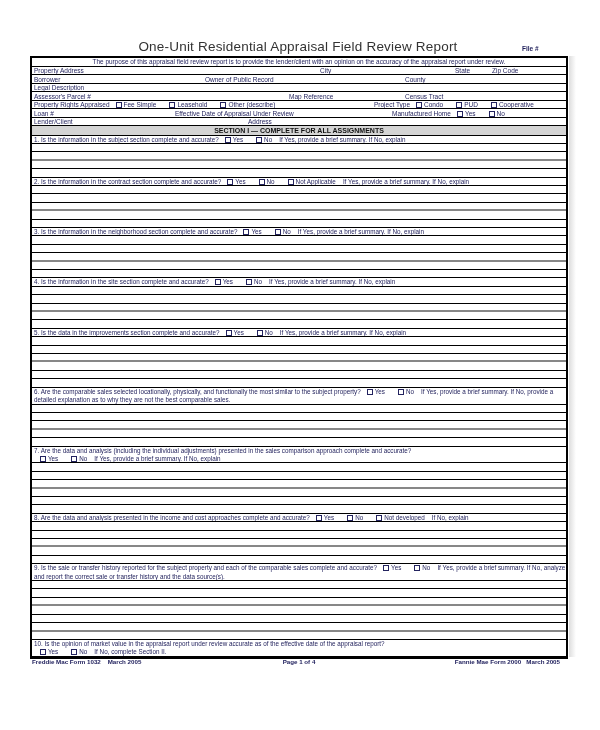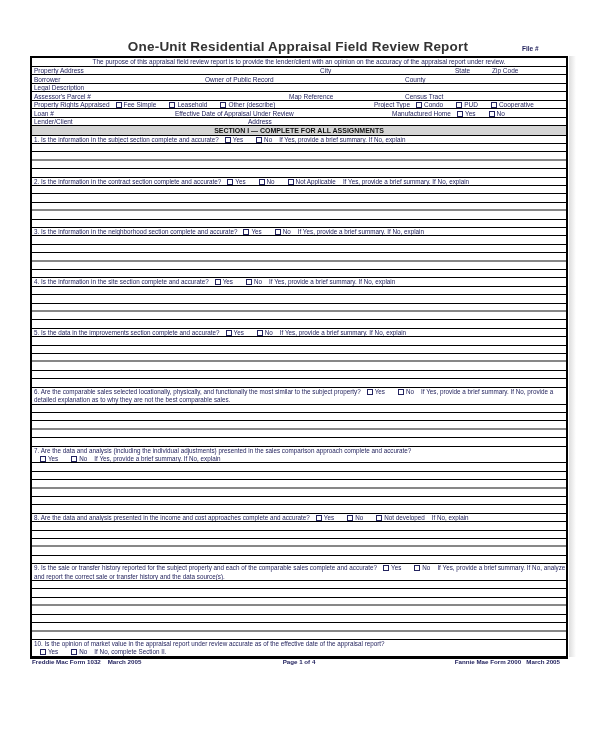--- a/index.html
+++ b/index.html
@@ -3,21 +3,21 @@
 <meta charset="utf-8">
 <style>
   * { margin:0; padding:0; box-sizing:border-box; }
   body {
     width:600px; height:730px; background:#ffffff; position:relative;
     font-family:"Liberation Sans", sans-serif; color:#1e1e5a;
   }
   .page { position:absolute; left:0; top:0; width:600px; height:730px; background:#fff; }
   .doc-title {
     position:absolute; top:39px; left:0; width:596px; text-align:center;
-    font-size:13.5px; font-weight:bold; color:#333333; letter-spacing:.2px;
+    font-size:13.5px; font-weight:normal; color:#333333; letter-spacing:.2px;
   }
   .file-label { position:absolute; top:45px; left:522px; font-size:6.5px; font-weight:bold; color:#1e1e5a; }
   .form {
     position:absolute; left:30px; top:56px; width:538px; border:2px solid #000;
     background:#fff;
   }
   .row {
     position:relative; height:8.5px; border-bottom:1px solid #000;
     font-size:6.5px; line-height:7.8px; white-space:nowrap; overflow:hidden;
   }

